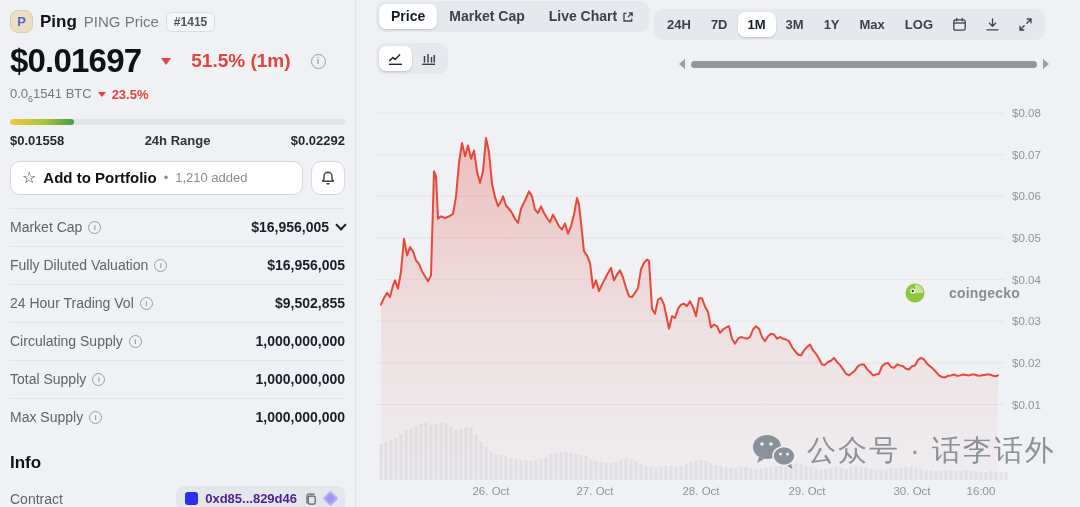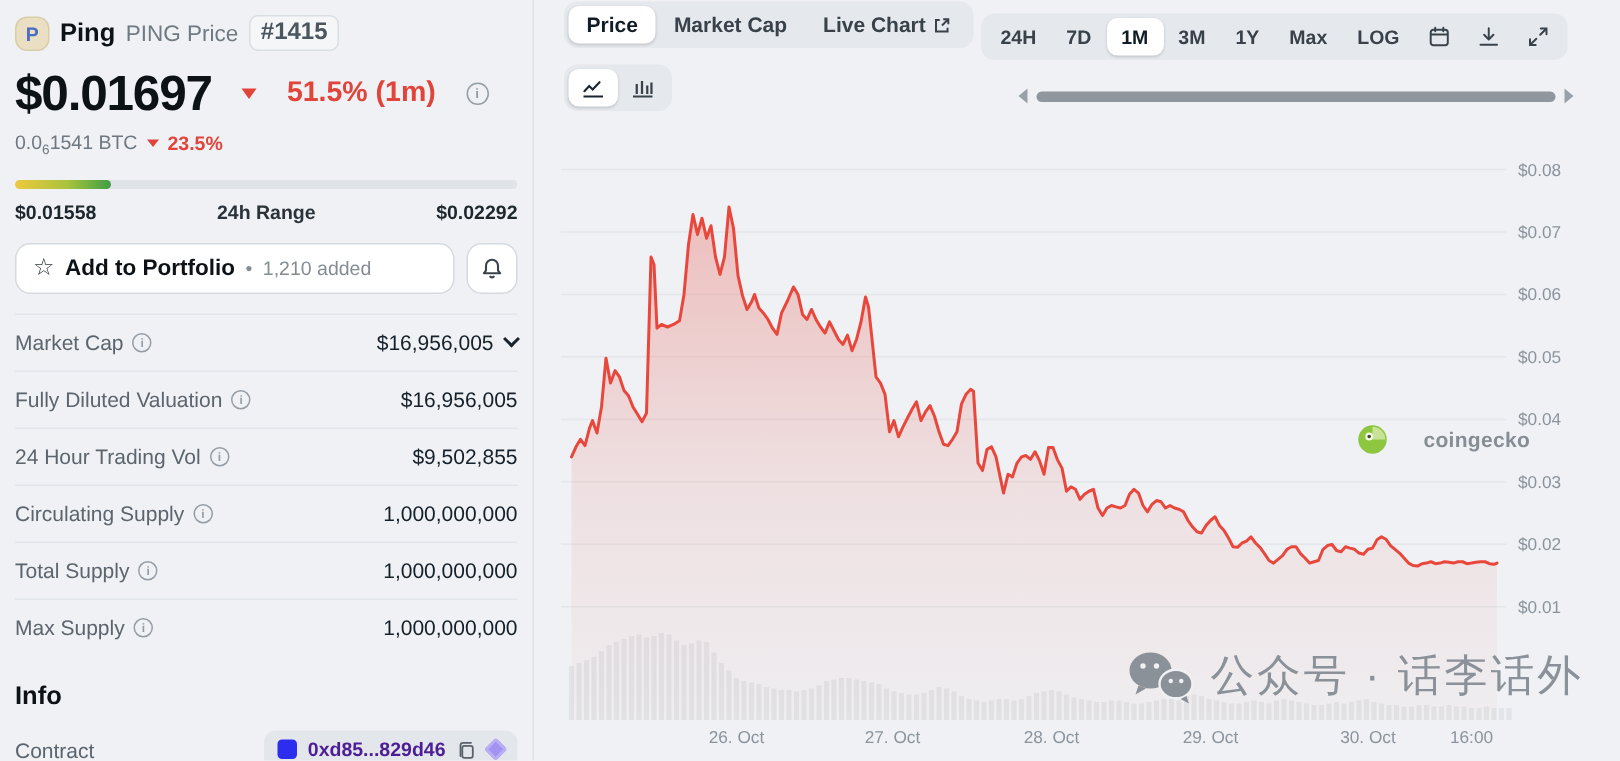--- a/index.html
+++ b/index.html
@@ -9,21 +9,21 @@
     background:#eff1f4;
     font-family:"Liberation Sans", sans-serif;
     color:#111c26;
   }
   
   .left-panel{position:absolute;left:0;top:0;width:356px;height:507px;border-right:1px solid #dfe2e6;padding:8px 10px 0 10px;}
   .coin-header{display:flex;align-items:center;gap:7px;margin-top:2px;}
   .coin-logo{width:23px;height:23px;border-radius:8px;background:#eadfc2;border:1px solid #d9cda8;display:flex;align-items:center;justify-content:center;font-size:13px;font-weight:800;color:#4d6cc3;}
   .coin-name{font-size:17px;font-weight:800;color:#0d1217;}
   .coin-sub{font-size:15px;color:#707a83;}
-  .rank-badge{font-size:16px;color:#4c565f;background:#f4f6f8;border:1px solid #d9dee3;border-radius:6px;padding:2px 7px;font-weight:600;}
+  .rank-badge{font-size:12px;color:#4c565f;background:#f4f6f8;border:1px solid #d9dee3;border-radius:6px;padding:2px 7px;font-weight:600;}
   .price-row{display:flex;align-items:center;gap:20px;margin-top:9px;}
   .price-big{font-size:33px;font-weight:800;letter-spacing:-0.8px;color:#0d1217;}
   .tri-down{width:0;height:0;border-left:5px solid transparent;border-right:5px solid transparent;border-top:7px solid #e0443a;display:inline-block;}
   .tri-down.sm{border-left-width:4px;border-right-width:4px;border-top-width:5px;}
   .price-change{font-size:19px;font-weight:700;color:#e0443a;}
   .info-icon{width:15px;height:15px;border:1.4px solid #949da6;border-radius:50%;display:inline-flex;align-items:center;justify-content:center;color:#949da6;font-size:9px;flex:0 0 auto;}
   .info-icon::after{content:"i";font-style:normal;font-weight:700;}
   .info-icon.sm{width:13px;height:13px;font-size:8px;}
   .btc-row{display:flex;align-items:center;gap:6px;margin-top:6px;font-size:13px;color:#6f7880;}
   .btc-row sub{font-size:9px;}
@@ -36,21 +36,21 @@
   .portfolio-row{display:flex;gap:8px;margin-top:13px;}
   .portfolio-btn{flex:1;height:34px;background:#ffffff;border:1px solid #d5dae0;border-radius:10px;display:flex;align-items:center;gap:7px;padding:0 11px;cursor:pointer;}
   .star-glyph{font-size:16px;color:#2f3840;line-height:1;}
   .portfolio-label{font-size:15px;font-weight:700;color:#0d1217;}
   .portfolio-dot{color:#848c94;font-size:13px;}
   .portfolio-added{color:#848c94;font-size:13px;}
   .bell-btn{width:34px;height:34px;background:#ffffff;border:1px solid #d5dae0;border-radius:10px;display:flex;align-items:center;justify-content:center;cursor:pointer;}
   .stats-table{margin-top:13px;}
   .stat-row{height:38px;display:flex;align-items:center;justify-content:space-between;border-top:1px solid #e2e5e9;}
   .stat-label-wrap{display:flex;align-items:center;gap:6px;font-size:14px;color:#5c656e;}
-  .stat-value{display:flex;align-items:center;font-size:14px;font-weight:400;color:#16202a;}
+  .stat-value{display:flex;align-items:center;font-size:14px;font-weight:700;color:#16202a;}
   .chev{width:8px;height:8px;border-right:2px solid #1a242e;border-bottom:2px solid #1a242e;transform:rotate(45deg);display:inline-block;margin-left:8px;margin-top:-4px;}
   .info-section{margin-top:17px;}
   .info-heading{font-size:17px;font-weight:800;color:#0d1217;}
   .contract-row{margin-top:13px;display:flex;align-items:center;justify-content:space-between;}
   .contract-label{font-size:14px;color:#5c656e;}
   .contract-pill{height:26px;background:#e3e7ec;border-radius:8px;display:flex;align-items:center;gap:7px;padding:0 9px;cursor:pointer;}
   .chain-square{width:13px;height:13px;border-radius:3px;background:#2d2df0;}
   .contract-text{font-size:13px;font-weight:700;color:#4c1d95;}
   .eth-diamond{width:11px;height:11px;background:#a193f2;border-radius:2px;transform:rotate(45deg);box-shadow:inset 0 0 0 2px #b9aef6;}
   

